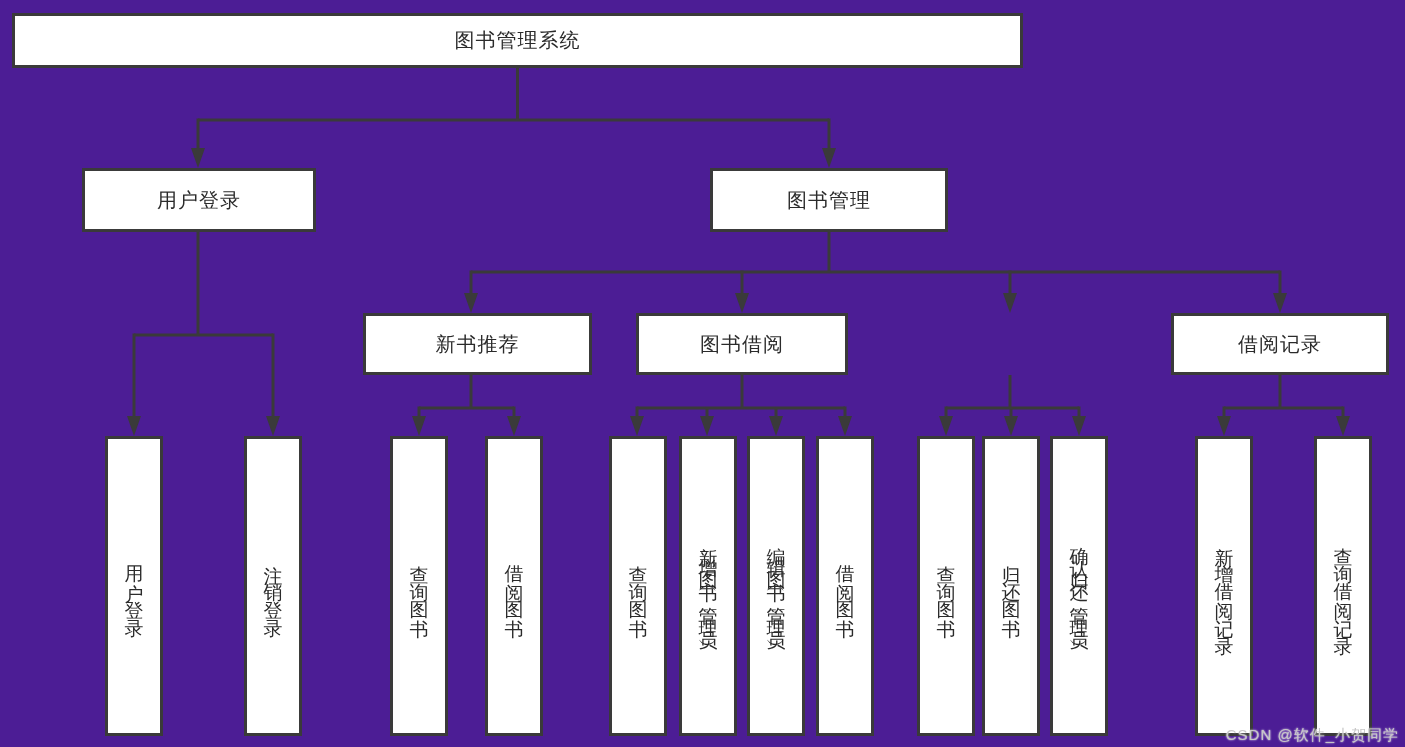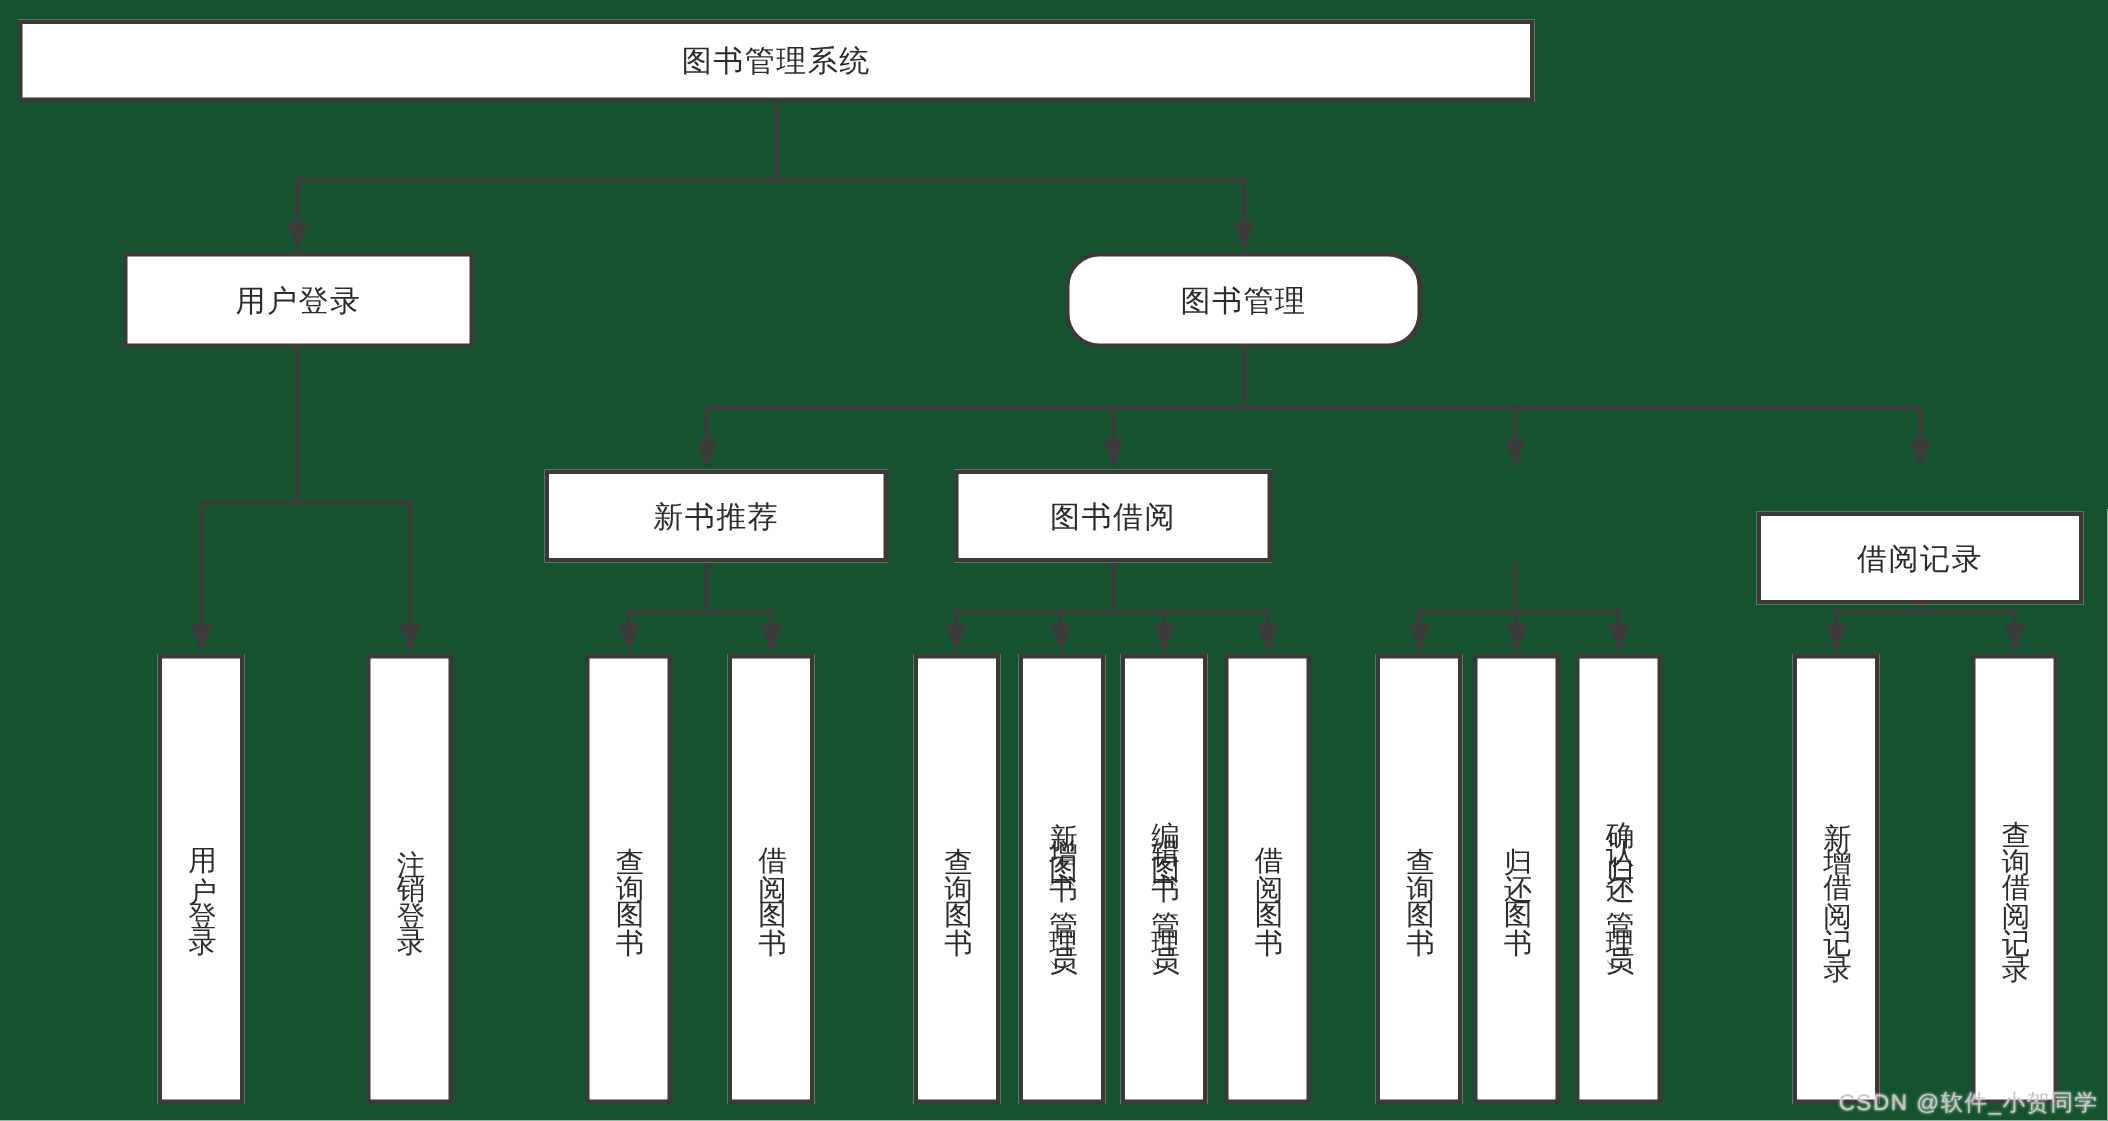--- a/index.html
+++ b/index.html
@@ -5,21 +5,21 @@
   html, body {
     margin: 0;
     padding: 0;
     background: #ffffff;
     font-family: "Liberation Sans", "DejaVu Sans", sans-serif;
   }
   #canvas {
     position: relative;
     width: 1405px;
     height: 747px;
-    background: #14532d;
+    background: #4c1d95;
     overflow: hidden;
   }
   #connectors {
     position: absolute;
     left: 0; top: 0;
     width: 1405px; height: 747px;
     z-index: 1;
   }
   .box {
     position: absolute;
@@ -55,26 +55,26 @@
     letter-spacing: 18px;
     white-space: nowrap;
   }
   .vbox.long span {
     letter-spacing: 12px;
   }
   
   .n-root          { left: 12px;   top: 13px;  width: 1011px; height: 55px; }
   
   .n-user-login    { left: 82px;   top: 168px; width: 234px;  height: 64px; }
-  .n-book-mgmt     { left: 710px;  top: 168px; width: 238px;  height: 64px; border-radius: 23px; }
+  .n-book-mgmt     { left: 710px;  top: 168px; width: 238px;  height: 64px; }
   
   .n-new-book-rec  { left: 363px;  top: 313px; width: 229px;  height: 62px; }
   .n-book-borrow   { left: 636px;  top: 313px; width: 212px;  height: 62px; }
   .n-current-borrow{ left: 902px;  top: 313px; width: 216px;  height: 62px; }
-  .n-borrow-records{ left: 1171px; top: 313px; width: 218px;  height: 62px; margin-top: 28px; }
+  .n-borrow-records{ left: 1171px; top: 313px; width: 218px;  height: 62px; }
   
   .l-user-login     { left: 105px;  }
   .l-logout         { left: 244px;  }
   .l-query-book-1   { left: 390px;  }
   .l-borrow-book-1  { left: 485px;  }
   .l-query-book-2   { left: 609px;  }
   .l-add-book       { left: 679px;  }
   .l-edit-book      { left: 747px;  }
   .l-borrow-book-2  { left: 816px;  }
   .l-query-book-3   { left: 917px;  }

